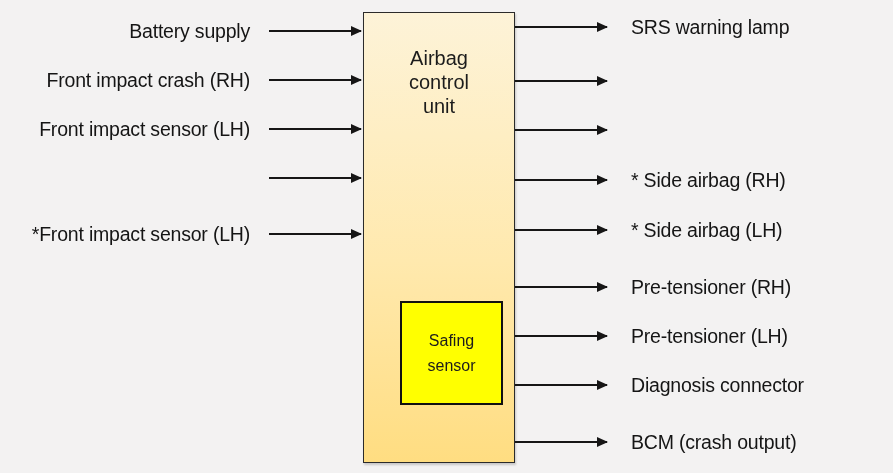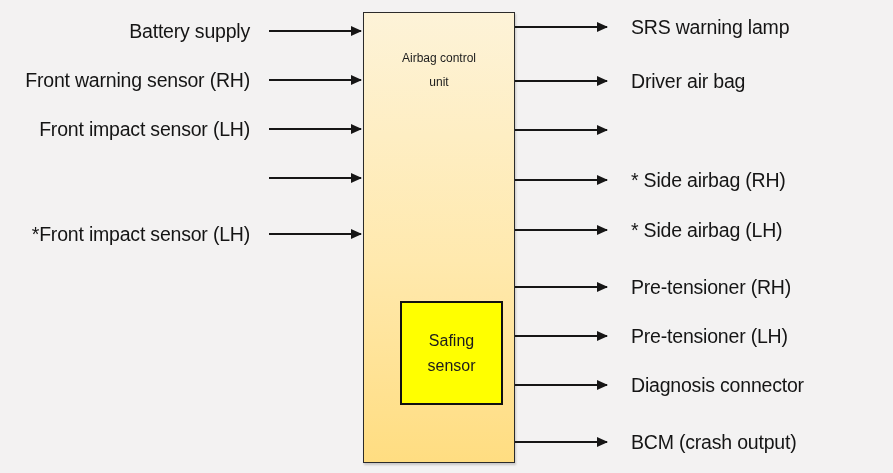--- a/index.html
+++ b/index.html
@@ -22,40 +22,40 @@
     border-top:5px solid transparent; border-bottom:5px solid transparent;
   }
   .unit-box {
     position:absolute; left:363px; top:12px; width:152px; height:451px;
     box-sizing:border-box; border:1.5px solid #2b2b2b;
     background:linear-gradient(180deg,#fdf3d8 0%,#ffe9ae 55%,#ffdd81 100%);
     box-shadow:1px 2px 2px rgba(0,0,0,0.18);
   }
   .unit-title {
     position:absolute; top:33px; left:50%; transform:translateX(-50%);
-    width:96px; text-align:center; font-size:12px; line-height:24px; color:#1c1c1c;
+    width:96px; text-align:center; font-size:20px; line-height:24px; color:#1c1c1c;
   }
   .safing-box {
     position:absolute; left:387px; top:301px; width:103px; height:104px;
     box-sizing:border-box; border:2px solid #111; background:#ffff00;
     display:flex; align-items:center; justify-content:center;margin-left:13px;
   }
   .safing-label { width:70px; text-align:center; font-size:16px; line-height:25px; color:#1c1c1c; }
 </style>
 </head>
 <body>
 
 <div class="stage">
 
   <div class="row in" style="top:16px">
     <span class="label">Battery supply</span>
     <span class="arrow"></span>
   </div>
   <div class="row in" style="top:65px">
-    <span class="label">Front warning sensor (RH)</span>
+    <span class="label">Front impact crash (RH)</span>
     <span class="arrow"></span>
   </div>
   <div class="row in" style="top:114px">
     <span class="label">Front impact sensor (LH)</span>
     <span class="arrow"></span>
   </div>
   <div class="row in" style="top:163px">
     <span class="arrow"></span>
   </div>
   <div class="row in" style="top:219px">
@@ -70,21 +70,20 @@
   <div class="safing-box">
     <div class="safing-label">Safing sensor</div>
   </div>
 
   <div class="row out" style="top:12px">
     <span class="arrow"></span>
     <span class="label">SRS warning lamp</span>
   </div>
   <div class="row out" style="top:66px">
     <span class="arrow"></span>
-    <span class="label">Driver air bag</span>
   </div>
   <div class="row out" style="top:115px">
     <span class="arrow"></span>
   </div>
   <div class="row out" style="top:165px">
     <span class="arrow"></span>
     <span class="label">* Side airbag (RH)</span>
   </div>
   <div class="row out" style="top:215px">
     <span class="arrow"></span>

